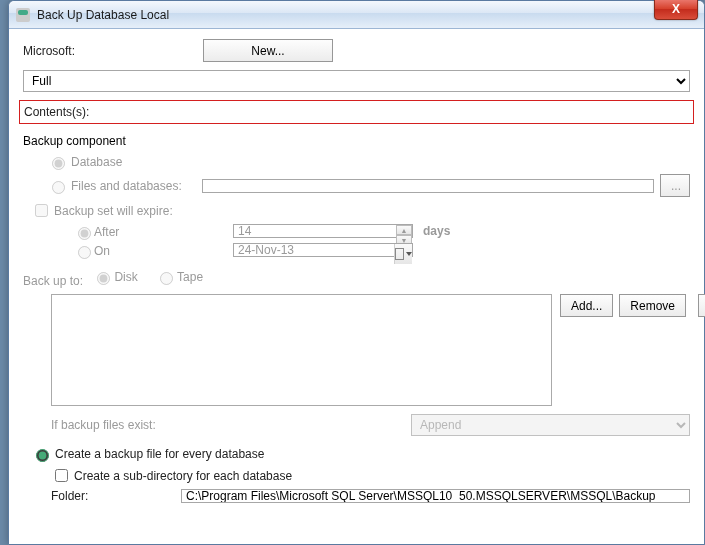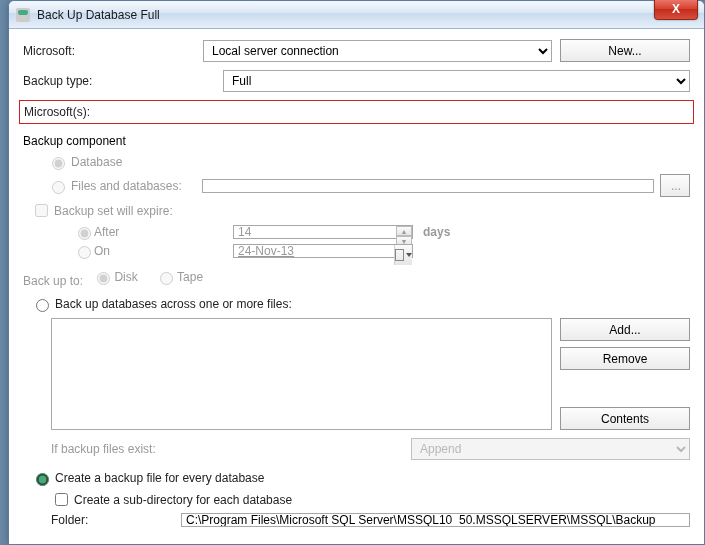--- a/index.html
+++ b/index.html
@@ -29,32 +29,32 @@
   .radio-row, .check-row { display: flex; align-items: center; margin: 4px 0 4px 24px; }
   .check-row-root { margin-left: 8px; }
   .radio-row input, .check-row input { margin-right: 6px; }
   .ffg-input { flex: 1; margin: 0 8px 0 20px; background: #f0f0f0; border: 1px solid #cfcfcf; height: 22px; }
   .ffg-btn { width: 30px; }
   .spin-wrap { position: relative; width: 180px; display: inline-block; }
   .spin-wrap input { width: 100%; padding-right: 18px; }
   .spin-btns { position: absolute; right: 1px; top: 1px; width: 16px; height: 20px; display: flex; flex-direction: column; }
   .spin-btns div { flex: 1; border: 1px solid #bcbcbc; background: linear-gradient(#fafafa,#e6e6e6); font-size: 7px; display: flex; align-items: center; justify-content: center; cursor: pointer; }
   .date-wrap { position: relative; width: 180px; display: inline-block; }
-  .date-wrap input { width: 100%; padding-right: 4px; text-decoration: underline; }
+  .date-wrap input { width: 100%; padding-right: 4px; }
   .date-drop { position: absolute; right: 1px; top: 1px; width: 18px; height: 20px; border-left: 1px solid #cfcfcf; background: linear-gradient(#fafafa,#e6e6e6); display: flex; align-items: center; justify-content: center; cursor: pointer; }
   .date-drop::before { content:""; width:10px; height:10px; border:1px solid #888; display:inline-block; margin-right:2px; }
   .date-drop::after { content:""; border-left:3px solid transparent; border-right:3px solid transparent; border-top:4px solid #555; }
-  .after-row { display: flex; align-items: center; margin: 3px 0 3px 50px; }
+  .after-row { display: flex; align-items: flex-start; margin: 3px 0 3px 50px; }
   .after-row .opt { width: 160px; display: flex; align-items: center; }
   .suffix { margin-left: 10px; font-weight: bold; }
   .inline-radio { display: inline-flex; align-items: center; margin-right: 14px; }
   .inline-radio input { margin-right: 4px; }
   .files-area { display: flex; margin-top: 6px; }
   .files-list { flex: 1; height: 112px; border: 1px solid #aaa; background: #fff; margin-right: 8px; }
-  .files-btns { width: 130px; display: flex; flex-direction: column; gap: 6px; }
+  .files-btns { width: 130px; display: flex; flex-direction: row; gap: 6px; }
   .files-btns .spacer { flex: 1; }
   .if-exist-row { display: flex; align-items: center; margin-top: 8px; }
   .if-exist-row .lbl2 { width: 360px; }
   .if-exist-row select { flex: 1; background: #f0f0f0; color: #888; }
   .folder-row { display:flex; align-items:center; margin-top:4px; margin-left:28px; }
   .folder-row .flabel { width:130px; }
   .folder-row input { flex:1; }
   svg.appicon .p1{fill:#4a8; } svg.appicon .p2{fill:#ccc;}
   input[type=radio][disabled]+span, input[type=checkbox][disabled]+span { color:#9a9a9a; }
   input[type=radio],input[type=checkbox]{ accent-color:#4a7; }
@@ -63,45 +63,41 @@
 <body>
 
 <div class="window">
   <div class="titlebar">
     <span class="icon">
       <svg class="appicon" viewBox="0 0 16 16">
           <rect class="p2" x="1" y="1" width="14" height="14" rx="2"></rect>
           <rect class="p1" x="3" y="3" width="10" height="5" rx="2"></rect>
         </svg>
     </span>
-    <span class="title">Back Up Database Full</span>
+    <span class="title">Back Up Database Local</span>
     <div class="closebtn">
       <span>X</span>
     </div>
   </div>
 
   <div class="client">
 
     <div class="row">
       <div class="lbl">Microsoft:</div>
-      <select class="conn-select">
-        <option>Local server connection</option>
-      </select>
       <button class="btn btn-wide">New...</button>
     </div>
 
     <div class="row">
-      <div class="lbl-short">Backup type:</div>
       <select class="full-select">
         <option>Full</option>
       </select>
     </div>
 
     <div class="highlight-row">
-      <div style="width:196px">Microsoft(s):</div>
+      <div style="width:196px">Contents(s):</div>
     </div>
 
     <div class="section-h">Backup component</div>
     <div class="radio-row disabled">
       <input type="radio" checked="" disabled="" style="">
       <span>Database</span>
     </div>
     <div class="radio-row disabled">
       <input type="radio" disabled="" style="">
       <span>Files and databases:</span>
@@ -143,24 +139,20 @@
       <span class="inline-radio" style="margin-left:6px">
         <input type="radio" checked="" disabled="" style="">
         <span>Disk</span>
       </span>
       <span class="inline-radio">
         <input type="radio" disabled="" style="">
         <span>Tape</span>
       </span>
     </div>
 
-    <div class="radio-row" style="margin-left:8px; margin-top:8px">
-      <input type="radio" name="dest" style="">
-      <span>Back up databases across one or more files:</span>
-    </div>
     <div class="files-area" style="margin-left:28px">
       <div class="files-list"></div>
       <div class="files-btns">
         <button class="btn">Add...</button>
         <button class="btn">Remove</button>
         <div class="spacer"></div>
         <button class="btn">Contents</button>
       </div>
     </div>
 

